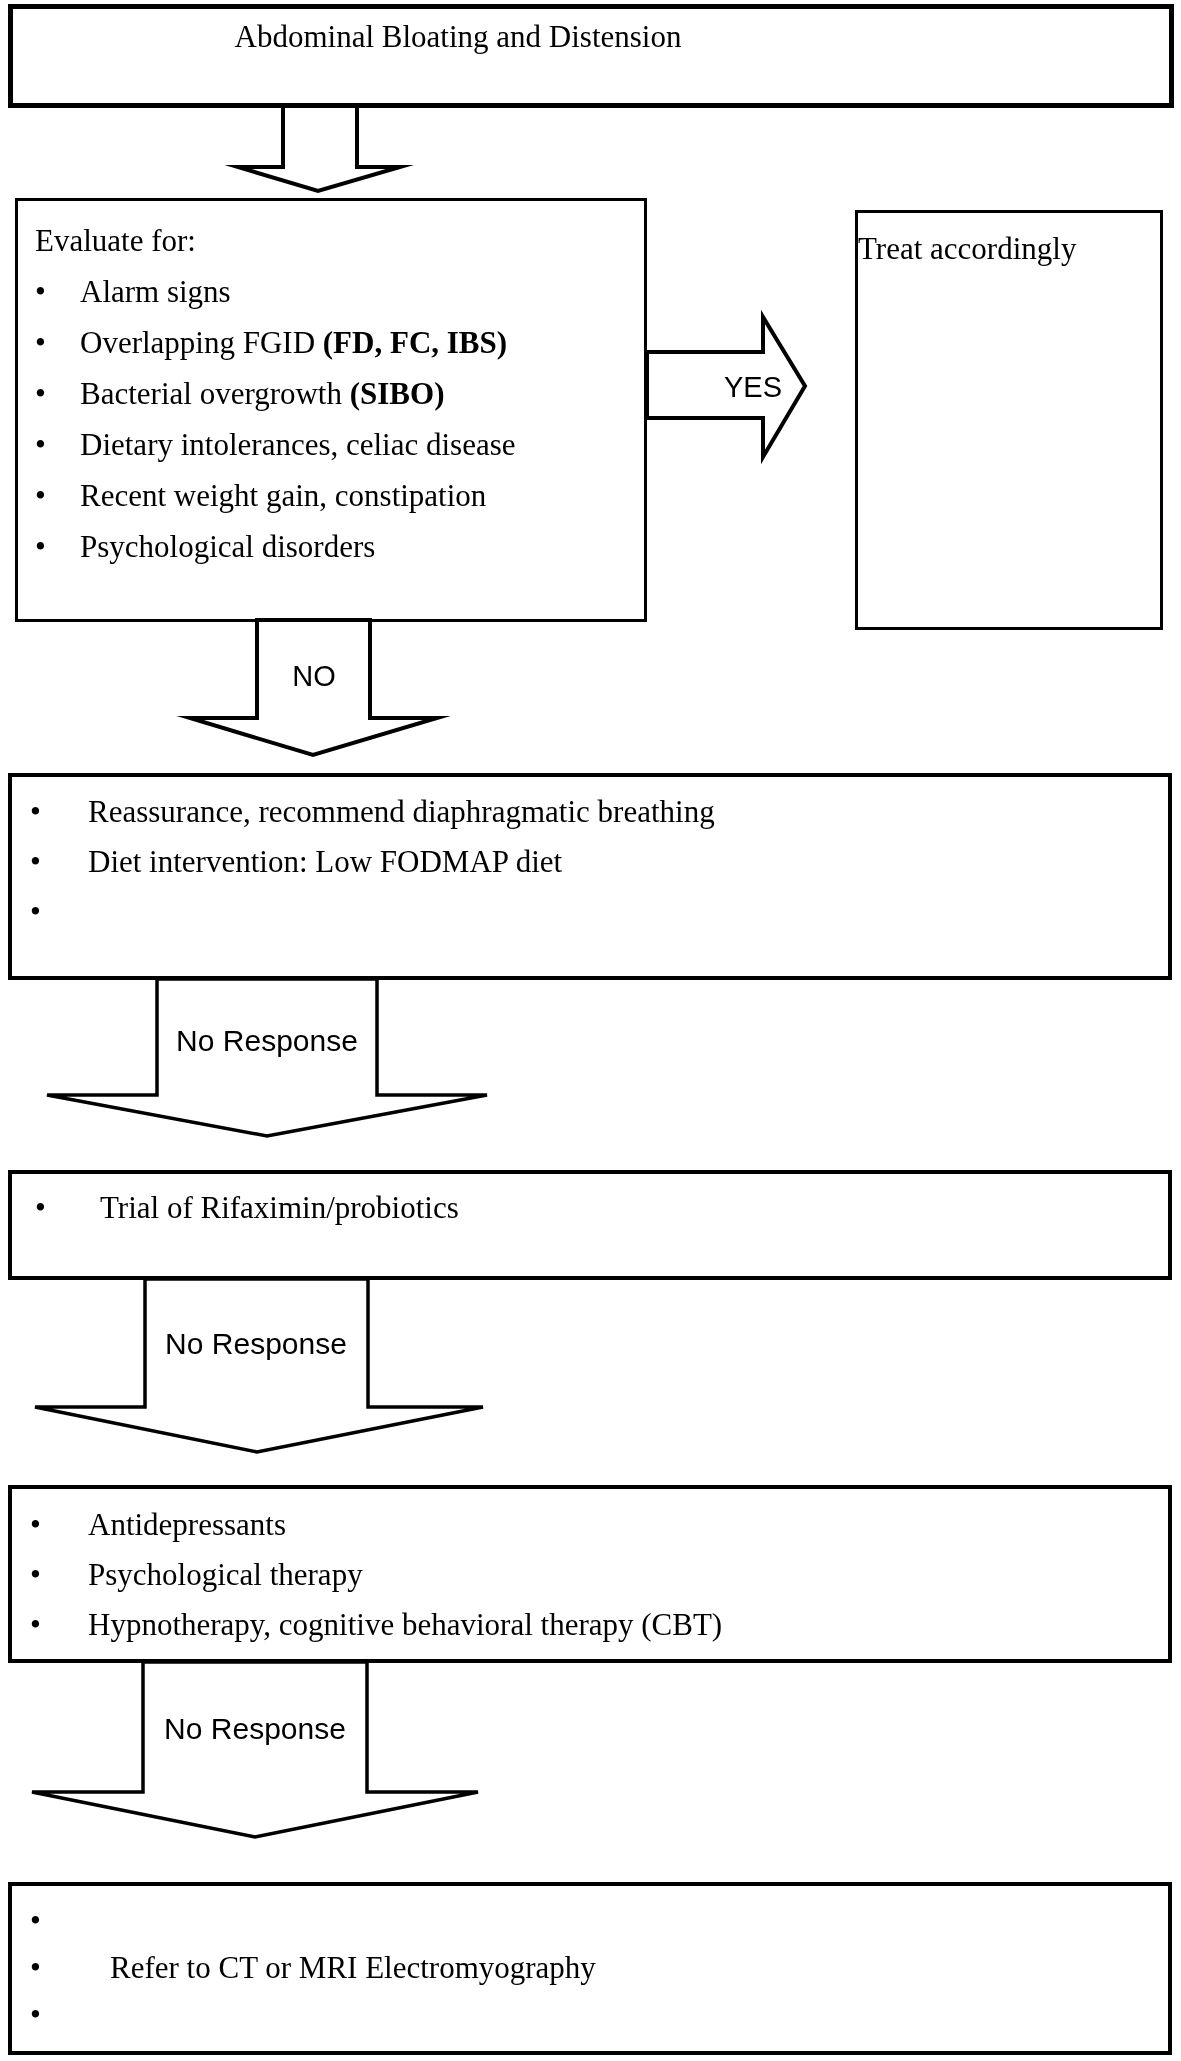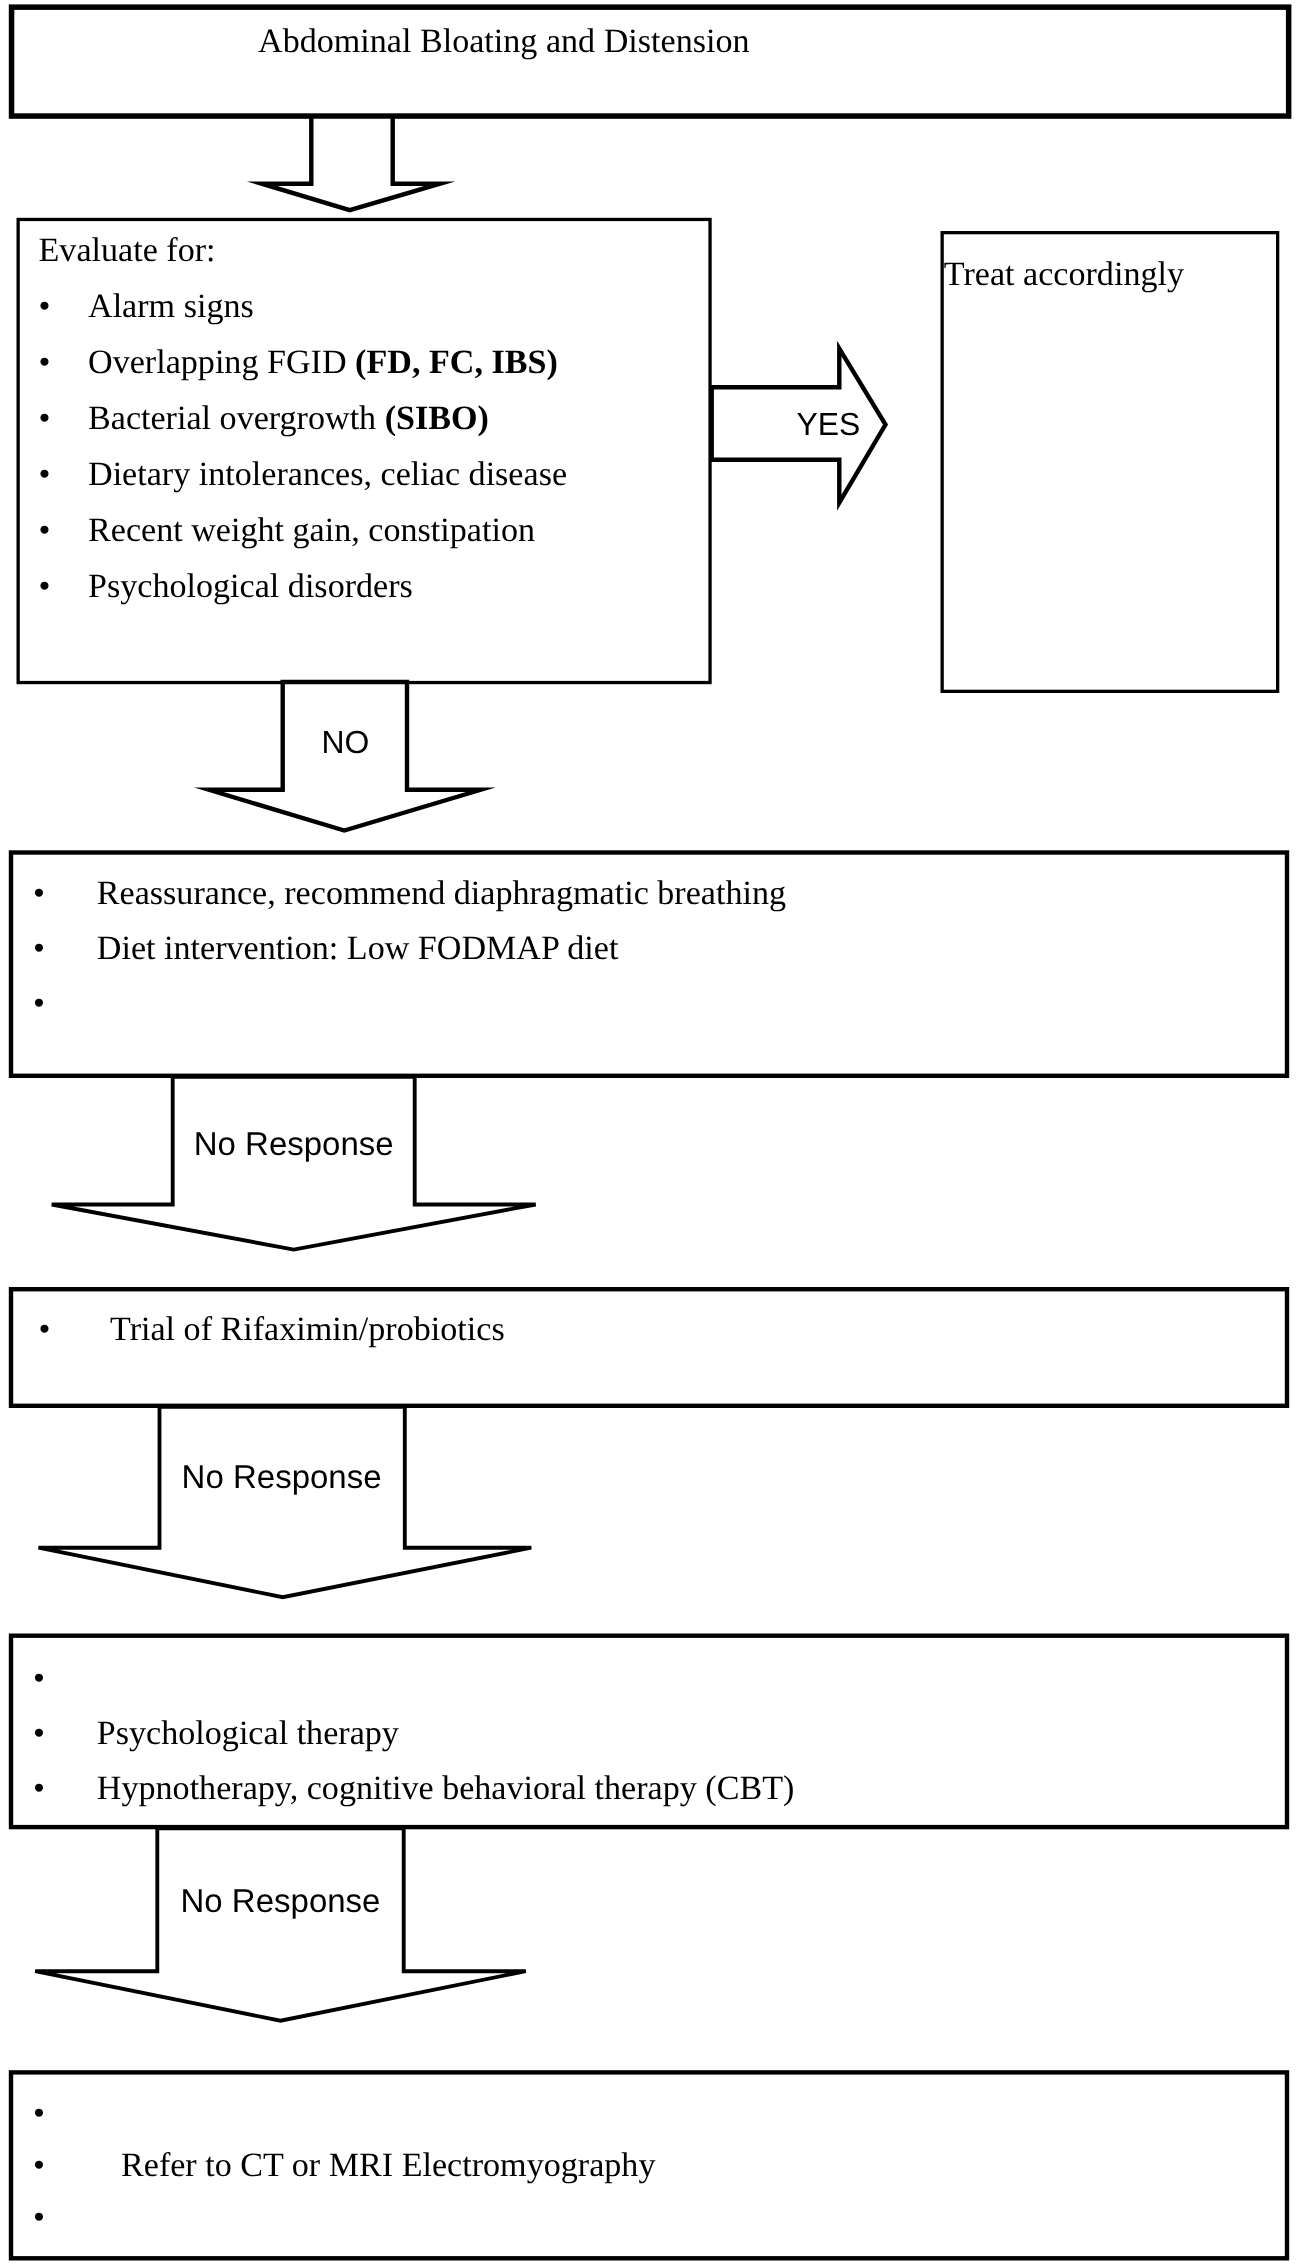--- a/index.html
+++ b/index.html
@@ -17,21 +17,21 @@
   .treat-box{left:855px;top:210px;width:308px;height:420px;}
   .conservative-box{left:8px;top:773px;width:1164px;height:207px;}
   .rifaximin-box{left:8px;top:1170px;width:1164px;height:110px;}
   .psych-box{left:8px;top:1485px;width:1164px;height:178px;}
   .referral-box{left:8px;top:1882px;width:1164px;height:173px;}
 
   .start-title{width:890px;margin-top:8px;text-align:center;font-size:31px;line-height:40px;}
   .treat-title{padding-top:18px;text-align:left;font-size:31px;}
 
   .body-text{font-size:31px;}
-  .evaluate-box .content{padding:0 6px 0 17px;line-height:51px;}
+  .evaluate-box .content{padding:14px 6px 0 17px;line-height:51px;}
   .conservative-box .content{padding:10px 6px 0 18px;line-height:50px;}
   .rifaximin-box .content{padding:9px 6px 0 23px;line-height:50px;}
   .psych-box .content{padding:11px 6px 0 18px;line-height:50px;}
   .referral-box .content{padding:11px 6px 0 18px;line-height:47px;}
 
   .li{display:flex;align-items:baseline;}
   .dot{flex:0 0 auto;}
   .evaluate-box .dot{width:45px;}
   .conservative-box .dot{width:58px;}
   .rifaximin-box .dot{width:65px;}
@@ -122,20 +122,21 @@
           <span class="dot">•</span>
           <span class="txt"><span>Trial of Rifaximin/probiotics</span></span>
         </div>
       </div>
   </div>
 
   <div class="box psych-box">
     <div class="content body-text">
         <div class="li">
           <span class="dot">•</span>
+          <span class="txt"><span>Antidepressants</span></span>
         </div>
         <div class="li">
           <span class="dot">•</span>
           <span class="txt"><span>Psychological therapy</span></span>
         </div>
         <div class="li">
           <span class="dot">•</span>
           <span class="txt"><span>Hypnotherapy, cognitive behavioral therapy (CBT)</span></span>
         </div>
       </div>

